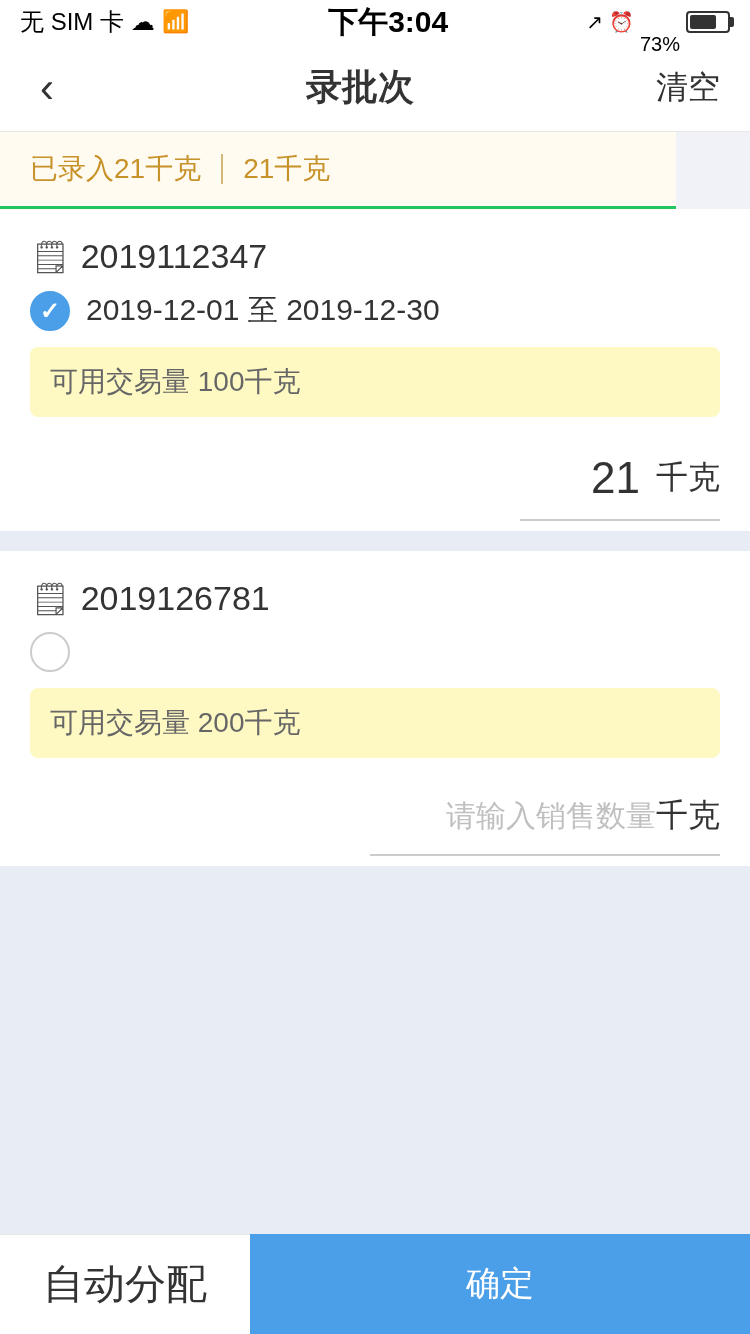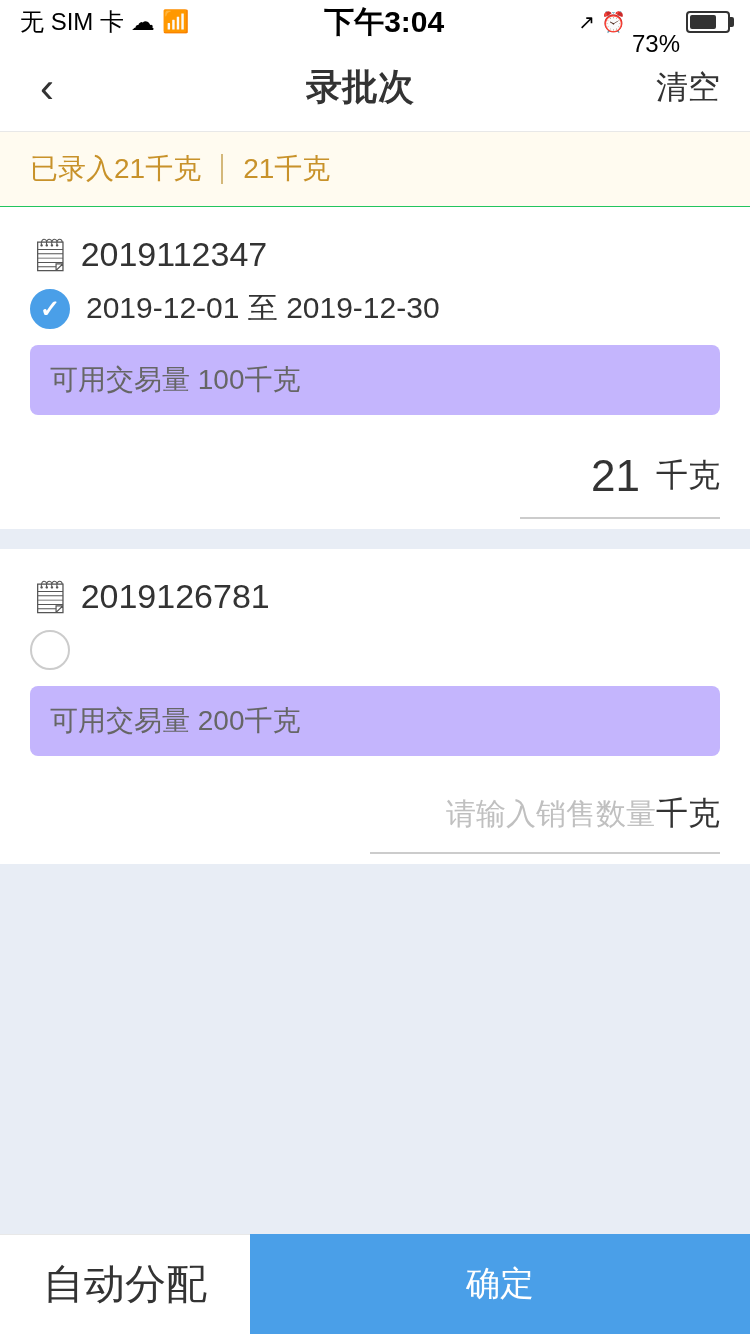--- a/index.html
+++ b/index.html
@@ -92,27 +92,27 @@
       color: #333;
     }
     .nav-clear {
       font-size: 32px;
       color: #333;
       cursor: pointer;
     }
 
     
     .info-banner {
-      width: 750px;
+      width: 676px;
       background: #fffbf0;
       padding: 18px 30px;
       display: flex;
       align-items: center;
       gap: 20px;
-      border-bottom: 1px solid #22c55e;
+      border-bottom: 3px solid #22c55e;
     }
     .info-banner-text {
       font-size: 28px;
       color: #c8922a;
     }
     .info-divider {
       width: 2px;
       height: 30px;
       background: #d4b87a;
     }
@@ -164,21 +164,21 @@
       color: #fff;
       font-size: 24px;
       font-weight: bold;
     }
     .batch-date {
       font-size: 30px;
       color: #333;
     }
     .batch-volume-row {
       margin: 0 30px 20px 30px;
-      background: #c4b5fd;
+      background: #fef9c3;
       border-radius: 8px;
       padding: 16px 20px;
     }
     .batch-volume-text {
       font-size: 28px;
       color: #666;
     }
 
     
     .amount-row {
@@ -301,21 +301,21 @@
 
 <div class="status-bar">
   <div class="status-left">
     <span style="font-size:24px;">无 SIM 卡 ☁</span>
     <span style="font-size:22px;">📶</span>
   </div>
   <div class="status-center" style="font-size:30px;font-weight:600;">下午3:04</div>
   <div class="status-right">
     <span style="font-size:20px;">↗</span>
     <span style="font-size:20px;">⏰</span>
-    <span style="font-size:24px;margin-top:44px;">73%</span>
+    <span style="font-size:20px;margin-top:44px;">73%</span>
     <div class="battery">
       <div class="battery-fill"></div>
     </div>
   </div>
 </div>
 
 <div class="nav-bar">
   <span class="nav-back">‹</span>
   <span class="nav-title">录批次</span>
   <span class="nav-clear">清空</span>

